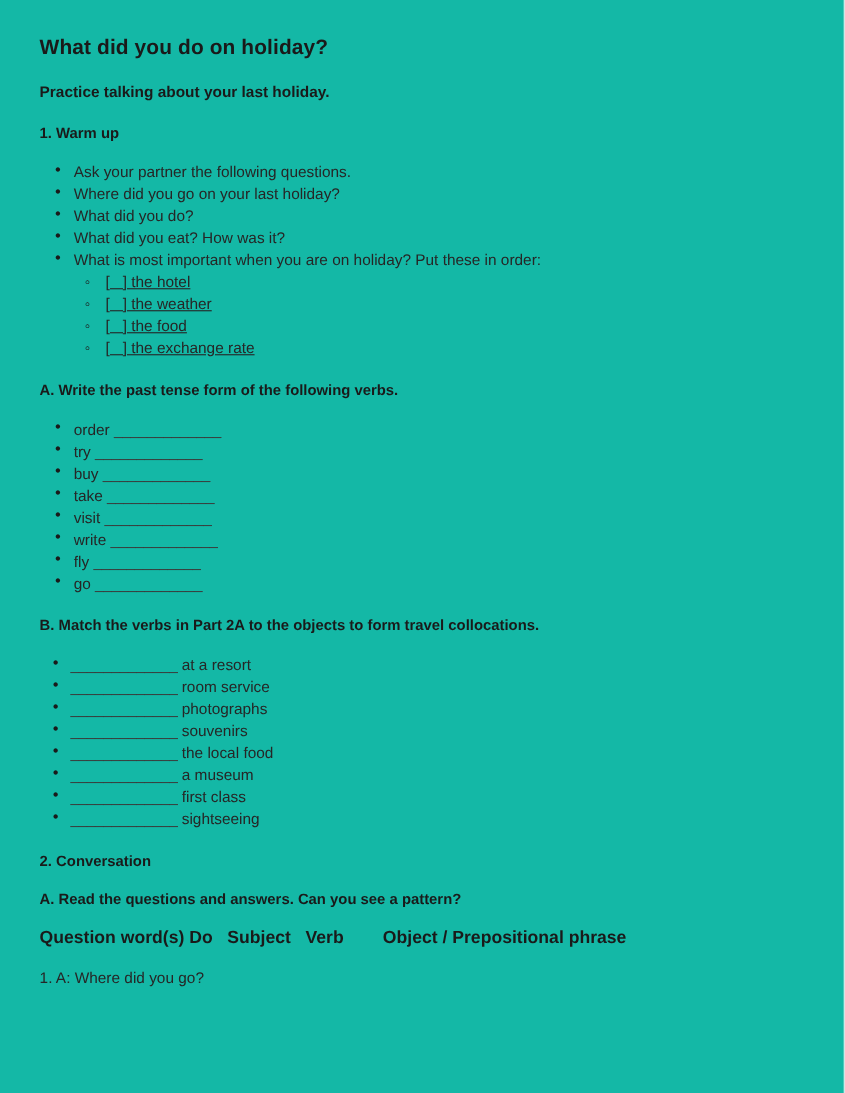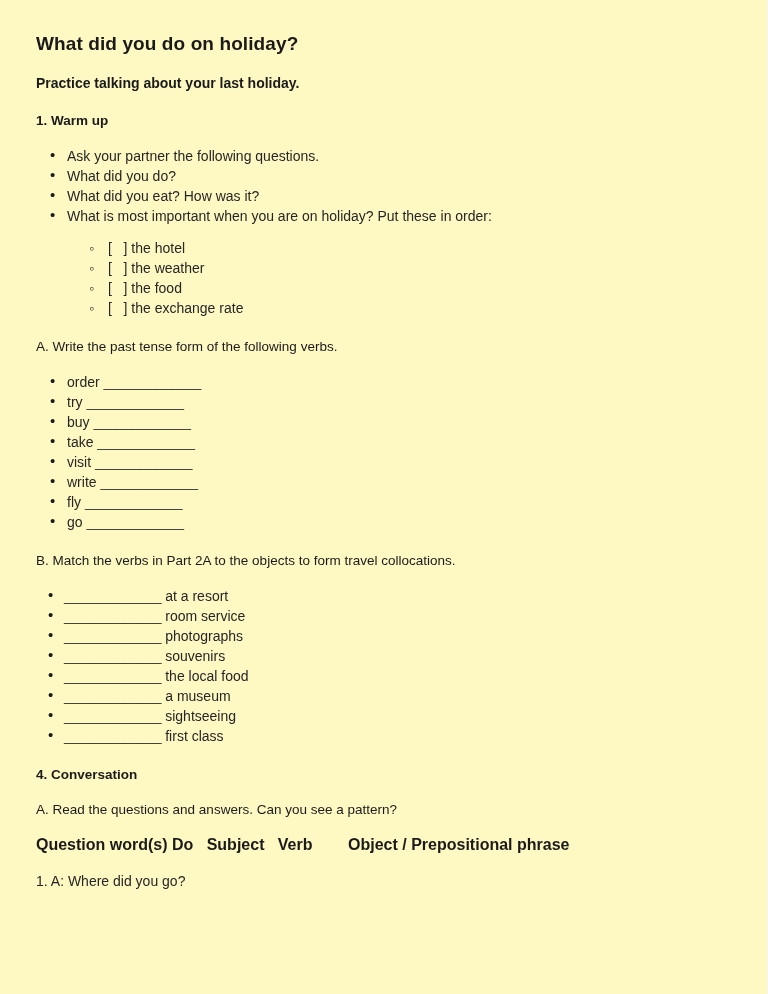--- a/index.html
+++ b/index.html
@@ -14,21 +14,21 @@
     overflow: hidden;
     font-family: "Liberation Sans", sans-serif;
     color: #262626;
     -webkit-font-smoothing: antialiased;
   }
 
   .page {
     position: relative;
     width: 768px;
     height: 994px;
-    background: #fef9c3;
+    background: #14b8a6;
     box-sizing: border-box;
     padding: 32px 36px 0 36px;
     border-right: 1px solid #f2f2f2;
   }
 
   
   .doc-title {
     font-size: 19px;
     font-weight: bold;
     line-height: 24px;
@@ -45,21 +45,21 @@
   }
   .section-head {
     font-size: 13.5px;
     font-weight: bold;
     line-height: 19px;
     margin: 0 0 16px 0;
     color: #1a1a1a;
   }
   .task-head {
     font-size: 13.5px;
-    font-weight: normal;
+    font-weight: bold;
     line-height: 19px;
     margin: 0 0 16px 0;
     color: #1a1a1a;
   }
   .columns-head {
     font-size: 16px;
     font-weight: bold;
     line-height: 19px;
     margin: 0 0 17px 0;
     color: #1a1a1a;
@@ -85,22 +85,23 @@
     left: 14px;
     top: -1px;
     font-size: 15px;
     line-height: 20px;
     color: #1a1a1a;
   }
 
   
   ul.subbullets {
     list-style: none;
-    margin: 12px;
+    margin: 0;
     padding: 0;
+    text-decoration: underline;
   }
   ul.subbullets > li {
     position: relative;
     font-size: 14px;
     line-height: 20px;
     padding-left: 29px;
     color: #262626;
     white-space: pre;
   }
   ul.subbullets > li::before {
@@ -141,20 +142,21 @@
 <div class="page">
 
   <h1 class="doc-title">What did you do on holiday?</h1>
 
   <p class="subtitle">Practice talking about your last holiday.</p>
 
   <h2 class="section-head">1. Warm up</h2>
 
   <ul class="bullets">
     <li>Ask your partner the following questions.</li>
+    <li>Where did you go on your last holiday?</li>
     <li>What did you do?</li>
     <li>What did you eat? How was it?</li>
     <li>
       <span>What is most important when you are on holiday? Put these in order:</span>
       <ul class="subbullets">
         <li>[   ] the hotel</li>
         <li>[   ] the weather</li>
         <li>[   ] the food</li>
         <li>[   ] the exchange rate</li>
       </ul>
@@ -225,31 +227,31 @@
     <li>
       <span class="blank">_____________</span>
       <span>the local food</span>
     </li>
     <li>
       <span class="blank">_____________</span>
       <span>a museum</span>
     </li>
     <li>
       <span class="blank">_____________</span>
+      <span>first class</span>
+    </li>
+    <li>
+      <span class="blank">_____________</span>
       <span>sightseeing</span>
     </li>
-    <li>
-      <span class="blank">_____________</span>
-      <span>first class</span>
-    </li>
   </ul>
 
   <div class="gap-sm"></div>
 
-  <h2 class="section-head">4. Conversation</h2>
+  <h2 class="section-head">2. Conversation</h2>
 
   <h3 class="task-head">A. Read the questions and answers. Can you see a pattern?</h3>
 
   <div class="columns-head">Question word(s) Do   Subject   Verb        Object / Prepositional phrase</div>
 
   <p class="plain-line">1. A: Where did you go?</p>
 
 </div>
 
 </body></html>

